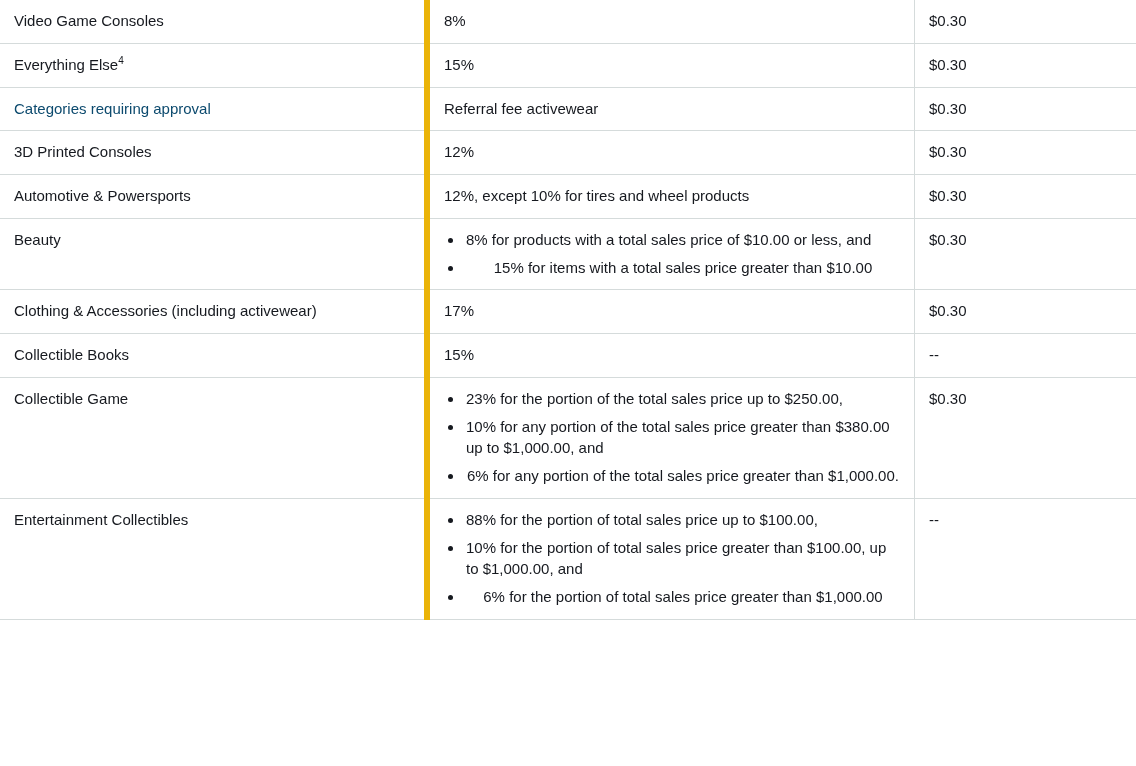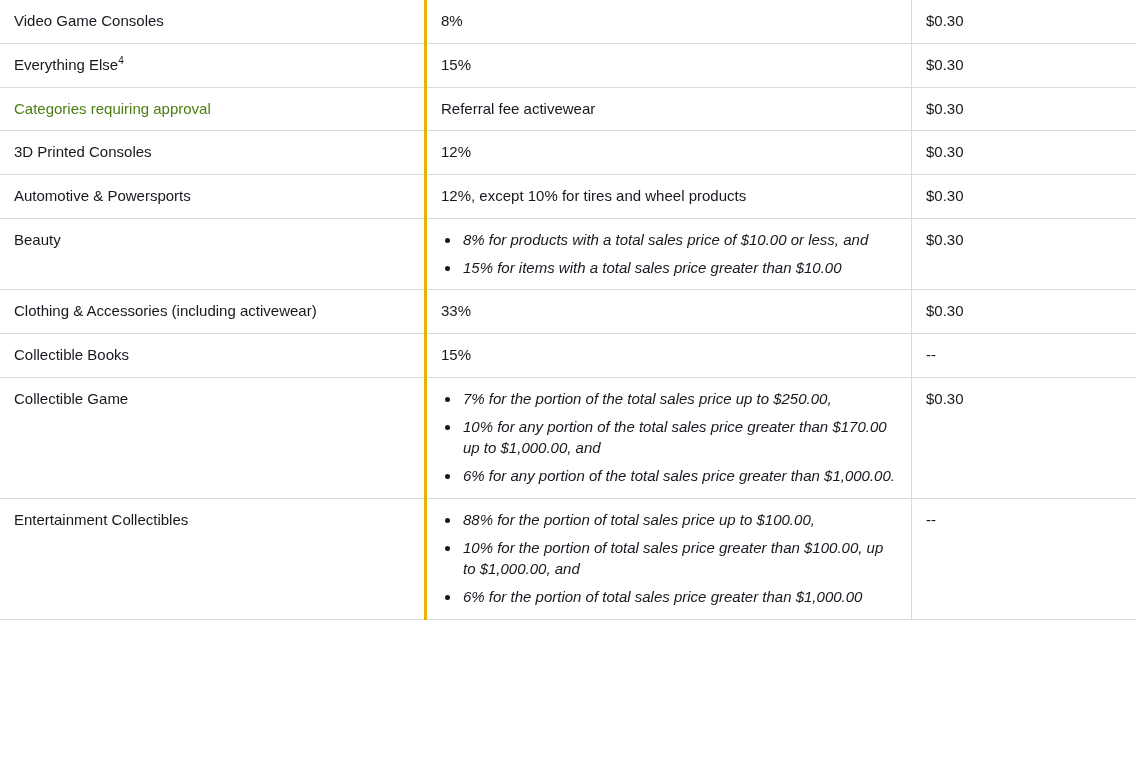--- a/index.html
+++ b/index.html
@@ -24,55 +24,55 @@
     border-left: none;
     border-right: none;
     padding: 10px 14px 11px 14px;
     vertical-align: top;
     font-size: 15px;
     line-height: 1.45;
     color: #16191f;
   }
   #fee-table td.col-category {
     width: 396px;
-    border-right: 3px solid #eab308;
+    border-right: 6px solid #eab308;
   }
   #fee-table td.col-fee {
     width: 456px;
     border-right: 1px solid #d5dbdb;
   }
   #fee-table td.col-minimum {
     width: 282px;
   }
   #fee-table tr:first-child td {
     border-top: none;
   }
   .cell-link {
-    color: #4d7c0f;
+    color: #0c4a6e;
     text-decoration: none;
     cursor: pointer;
   }
   .sup {
     font-size: 10px;
     vertical-align: super;
     line-height: 0;
   }
   ul.fee-list {
     margin: 0;
     padding-left: 20px;
     list-style: disc;
   }
   ul.fee-list li {
     margin: 0 0 6px 0;
     padding-left: 2px;
     line-height: 1.45;
-    font-style: italic;
   }
   ul.fee-list li:last-child {
     margin-bottom: 0;
+    text-align: center;
   }
   .tall-cell {
     padding-bottom: 14px;
   }
 </style>
 </head>
 <body>
 
 <table id="fee-table">
   <tbody>
@@ -150,21 +150,21 @@
       <td class="col-minimum tall-cell">
         <span>$0.30</span>
       </td>
     </tr>
 
     <tr>
       <td class="col-category">
         <span>Clothing &amp; Accessories (including activewear)</span>
       </td>
       <td class="col-fee">
-        <span>33%</span>
+        <span>17%</span>
       </td>
       <td class="col-minimum">
         <span>$0.30</span>
       </td>
     </tr>
 
     <tr>
       <td class="col-category">
         <span>Collectible Books</span>
       </td>
@@ -175,22 +175,22 @@
         <span>--</span>
       </td>
     </tr>
 
     <tr>
       <td class="col-category tall-cell">
         <span>Collectible Game</span>
       </td>
       <td class="col-fee tall-cell">
         <ul class="fee-list">
-          <li>7% for the portion of the total sales price up to $250.00,</li>
-          <li>10% for any portion of the total sales price greater than $170.00 up to $1,000.00, and</li>
+          <li>23% for the portion of the total sales price up to $250.00,</li>
+          <li>10% for any portion of the total sales price greater than $380.00 up to $1,000.00, and</li>
           <li>6% for any portion of the total sales price greater than $1,000.00.</li>
         </ul>
       </td>
       <td class="col-minimum tall-cell">
         <span>$0.30</span>
       </td>
     </tr>
 
     <tr>
       <td class="col-category tall-cell">

